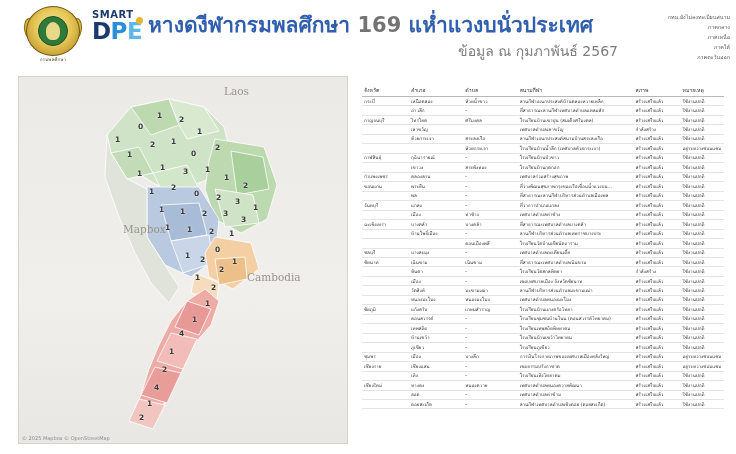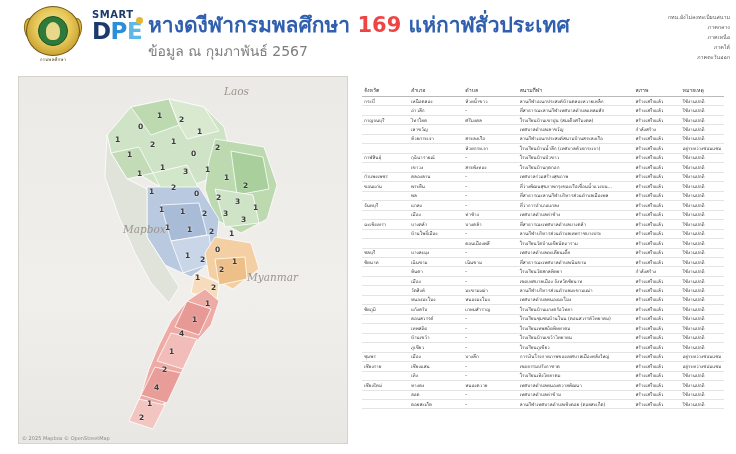--- a/index.html
+++ b/index.html
@@ -102,27 +102,27 @@
     position: absolute;
     left: 148px; top: 8px;
     width: 470px;
     font-size: 21px;
     font-weight: bold;
     color: #2f5fae;
     letter-spacing: 0px;
     white-space: nowrap;
   }
   .title-main .num {
-    color: #ef4444;
+    color: #737373;
   }
   .title-sub {
     position: absolute;
     left: 148px; top: 40px;
     width: 470px;
-    text-align: left;
+    text-align: right;
     font-size: 14px;
     color: #7d7d7d;
     white-space: nowrap;
   }
 
   .header-legend {
     position: absolute;
     right: 6px; top: 12px;
     width: 106px;
     text-align: right;
@@ -146,21 +146,20 @@
   .map-bg-water {
     position: absolute;
     inset: 0;
     background: linear-gradient(180deg, #eceae6 0%, #f1efeb 60%, #e9e7e3 100%);
   }
   .map-label {
     position: absolute;
     font-size: 9px;
     color: #9a958e;
     font-family: "DejaVu Serif", "Liberation Serif", serif;
-    font-style: italic;
   }
   .map-label.lg { font-size: 10.5px; }
   .prov-num {
     position: absolute;
     font-size: 7.5px;
     color: #3a3a3a;
     font-weight: 600;
     text-shadow: 0 0 2px rgba(255,255,255,0.9);
   }
   .attrib {
@@ -222,21 +221,21 @@
       <div class="emblem-circle"></div>
       <div class="emblem-inner"></div>
       <div class="emblem-figure"></div>
       <div class="emblem-label">กรมพลศึกษา</div>
     </div>
 
     <div class="brand-smart">SMART</div>
     <div class="brand-dpe"><span class="d">D</span><span class="p">P</span><span class="e">E</span></div>
     <div class="brand-dot"></div>
 
-    <div class="title-main"><span>หางดงีฬากรมพลศึกษา </span><span class="num">169</span><span> แห่กาฬสั่วประเทศ</span></div>
+    <div class="title-main"><span>หางดงีฬากรมพลศึกษา </span><span class="num">169</span><span> แห่ำแวงบนั่วประเทศ</span></div>
 
     <div class="title-sub">ข้อมูล ณ กุมภาพันธ์ 2567</div>
 
     <div class="header-legend">
       <div>กทม.ยังไม่ลงทะเบียนสนาม</div>
       <div>ภาคกลาง</div>
       <div>ภาคเหนือ</div>
       <div>ภาคใต้</div>
       <div>ภาคตะวันออก</div>
     </div>
@@ -269,21 +268,21 @@
       <path d="M168,224 L192,232 L180,258 L156,250 Z" fill="#e79a95" stroke="#ffffff" stroke-width="0.8"></path>
       <path d="M152,256 L178,262 L164,292 L138,284 Z" fill="#f2bcb8" stroke="#ffffff" stroke-width="0.8"></path>
       <path d="M136,290 L162,296 L148,326 L122,318 Z" fill="#e89d98" stroke="#ffffff" stroke-width="0.8"></path>
       <path d="M120,322 L146,328 L134,352 L110,344 Z" fill="#f3c5c1" stroke="#ffffff" stroke-width="0.8"></path>
 
       <path d="M88,58 L92,76 L108,102 L128,112 L128,160 L146,188 L160,210 L150,226 L132,206 L116,176 L100,140 L86,100 Z" fill="#dfe3da" stroke="#ffffff" stroke-width="0.8"></path>
     </svg>
 
     <div class="map-label lg" style="left:205px;top:8px;">Laos</div>
     <div class="map-label lg" style="left:104px;top:146px;">Mapbox</div>
-    <div class="map-label lg" style="left:228px;top:194px;">Myanmar</div>
+    <div class="map-label lg" style="left:228px;top:194px;">Cambodia</div>
 
     <div id="markers">
         <div class="prov-num" style="left: 96px; top: 58px;">1</div>
         <div class="prov-num" style="left: 119px; top: 45px;">0</div>
         <div class="prov-num" style="left: 138px; top: 34px;">1</div>
         <div class="prov-num" style="left: 160px; top: 38px;">2</div>
         <div class="prov-num" style="left: 178px; top: 50px;">1</div>
         <div class="prov-num" style="left: 108px; top: 73px;">1</div>
         <div class="prov-num" style="left: 131px; top: 63px;">2</div>
         <div class="prov-num" style="left: 152px; top: 60px;">1</div>

